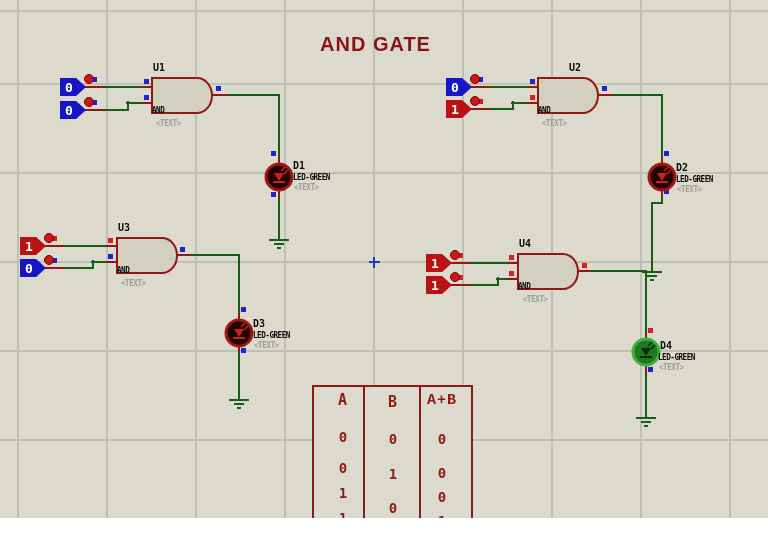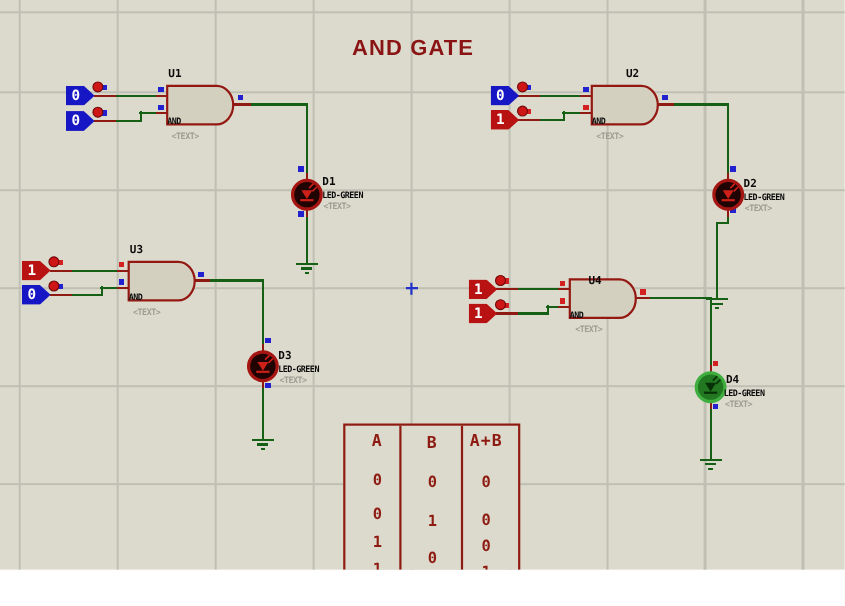--- a/index.html
+++ b/index.html
@@ -153,21 +153,21 @@
   <div class="title">AND GATE</div>
 <div class="lbl ref" style="left: 153px; top: 62px;">U1</div>
     <div class="lbl part" style="left: 152px; top: 106px;">AND</div>
     <div class="lbl sub" style="left: 156px; top: 119px;">&lt;TEXT&gt;</div>
     <div class="lbl ref" style="left: 569px; top: 62px;">U2</div>
     <div class="lbl part" style="left: 538px; top: 106px;">AND</div>
     <div class="lbl sub" style="left: 542px; top: 119px;">&lt;TEXT&gt;</div>
     <div class="lbl ref" style="left: 118px; top: 222px;">U3</div>
     <div class="lbl part" style="left: 117px; top: 266px;">AND</div>
     <div class="lbl sub" style="left: 121px; top: 279px;">&lt;TEXT&gt;</div>
-    <div class="lbl ref" style="left: 535px; top: 238px; margin-top: 12px;">U4</div>
+    <div class="lbl ref" style="left: 519px; top: 238px;">U4</div>
     <div class="lbl part" style="left: 518px; top: 282px;">AND</div>
     <div class="lbl sub" style="left: 523px; top: 295px;">&lt;TEXT&gt;</div>
     <div class="lbl ref" style="left: 293px; top: 160px;">D1</div>
     <div class="lbl part" style="left: 293px; top: 173px;">LED-GREEN</div>
     <div class="lbl sub" style="left: 294px; top: 183px;">&lt;TEXT&gt;</div>
     <div class="lbl ref" style="left: 676px; top: 162px;">D2</div>
     <div class="lbl part" style="left: 676px; top: 175px;">LED-GREEN</div>
     <div class="lbl sub" style="left: 677px; top: 185px;">&lt;TEXT&gt;</div>
     <div class="lbl ref" style="left: 253px; top: 318px;">D3</div>
     <div class="lbl part" style="left: 253px; top: 331px;">LED-GREEN</div>
@@ -197,18 +197,18 @@
     <div class="tcell thead" style="left: 343px; top: 400px;">A</div>
     <div class="tcell" style="left: 343px; top: 437px;">0</div>
     <div class="tcell" style="left: 343px; top: 468px;">0</div>
     <div class="tcell" style="left: 343px; top: 493px;">1</div>
     <div class="tcell" style="left: 343px; top: 518px;">1</div>
     <div class="tcell thead" style="left: 393px; top: 402px;">B</div>
     <div class="tcell" style="left: 393px; top: 439px;">0</div>
     <div class="tcell" style="left: 393px; top: 474px;">1</div>
     <div class="tcell" style="left: 393px; top: 508px;">0</div>
     <div class="tcell" style="left: 393px; top: 529px;">1</div>
-    <div class="tcell thead" style="left: 442px; top: 400px;">A+B</div>
+    <div class="tcell thead" style="left: 442px; top: 400px; font-family: Liberation Mono, monospace;">A+B</div>
     <div class="tcell" style="left: 442px; top: 439px;">0</div>
     <div class="tcell" style="left: 442px; top: 473px;">0</div>
     <div class="tcell" style="left: 442px; top: 497px;">0</div>
     <div class="tcell" style="left: 442px; top: 521px;">1</div>
   </div>
 
 </body></html>

